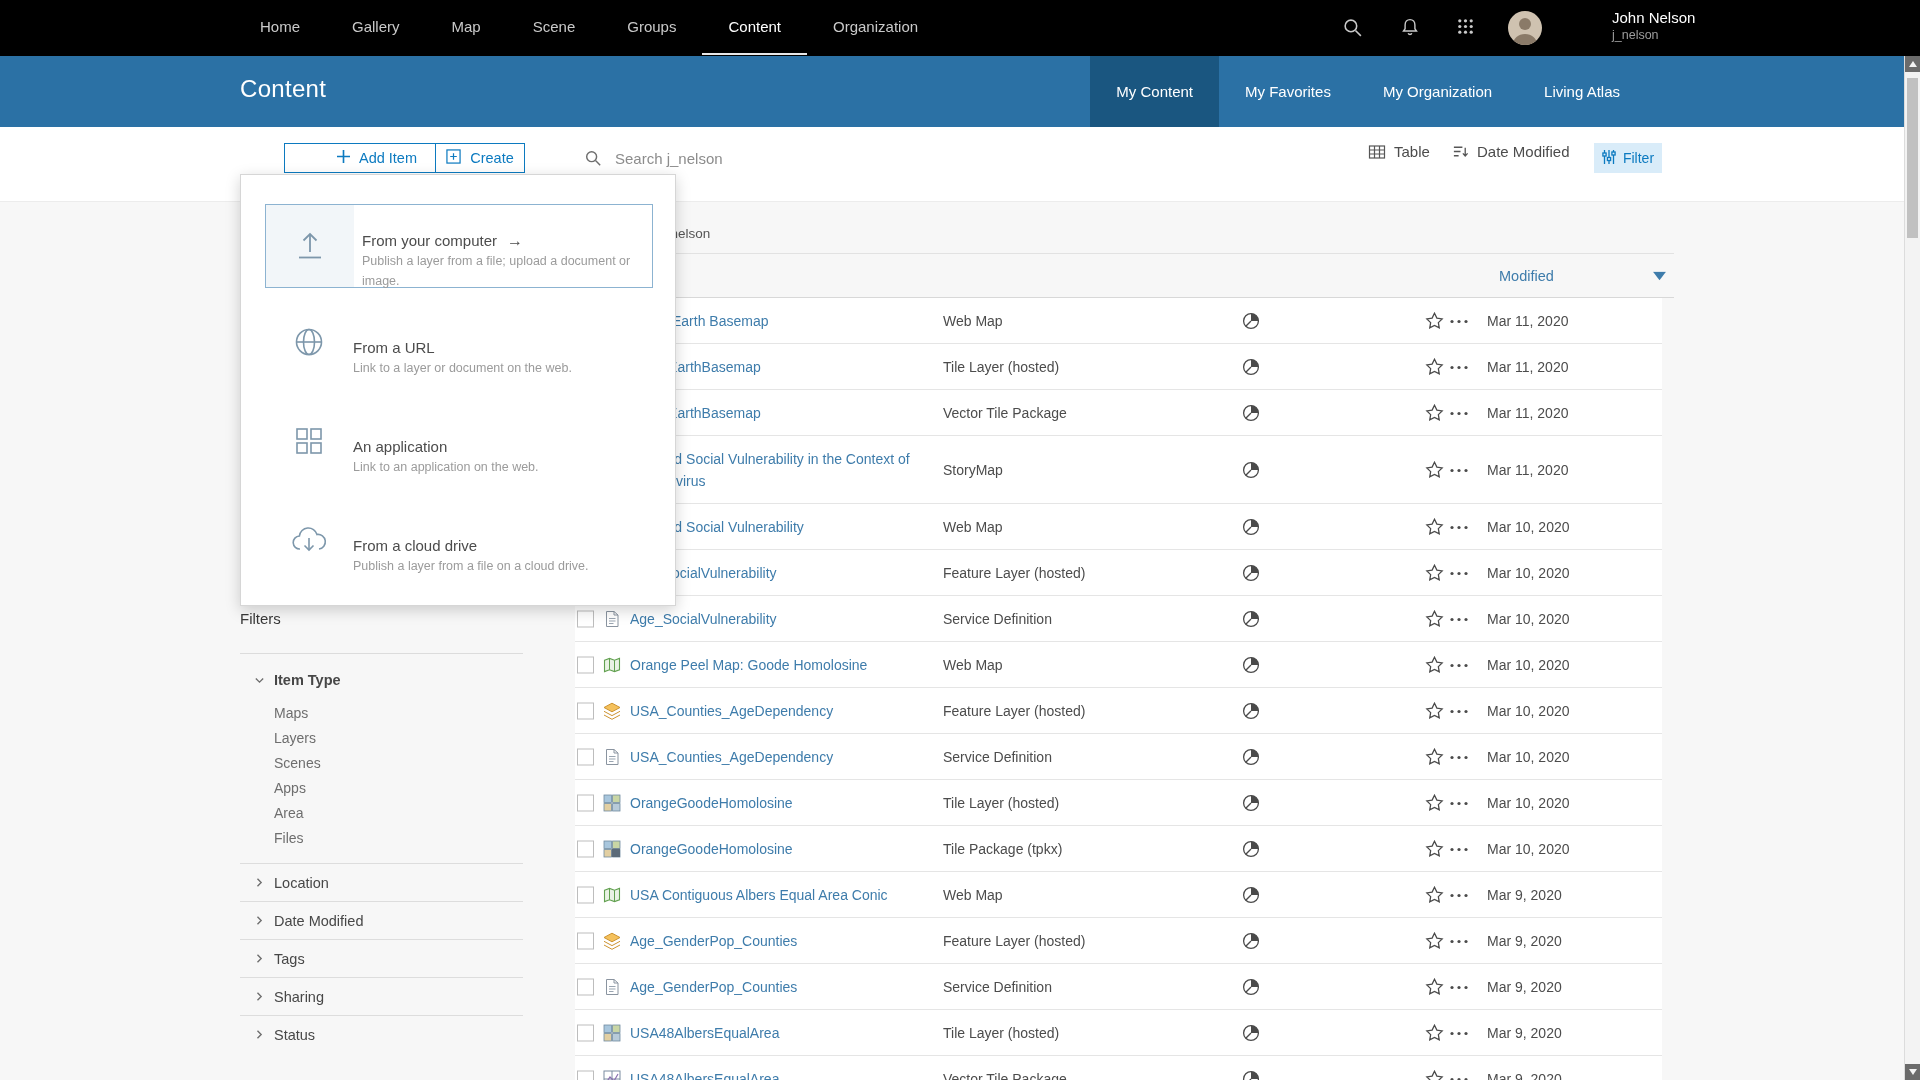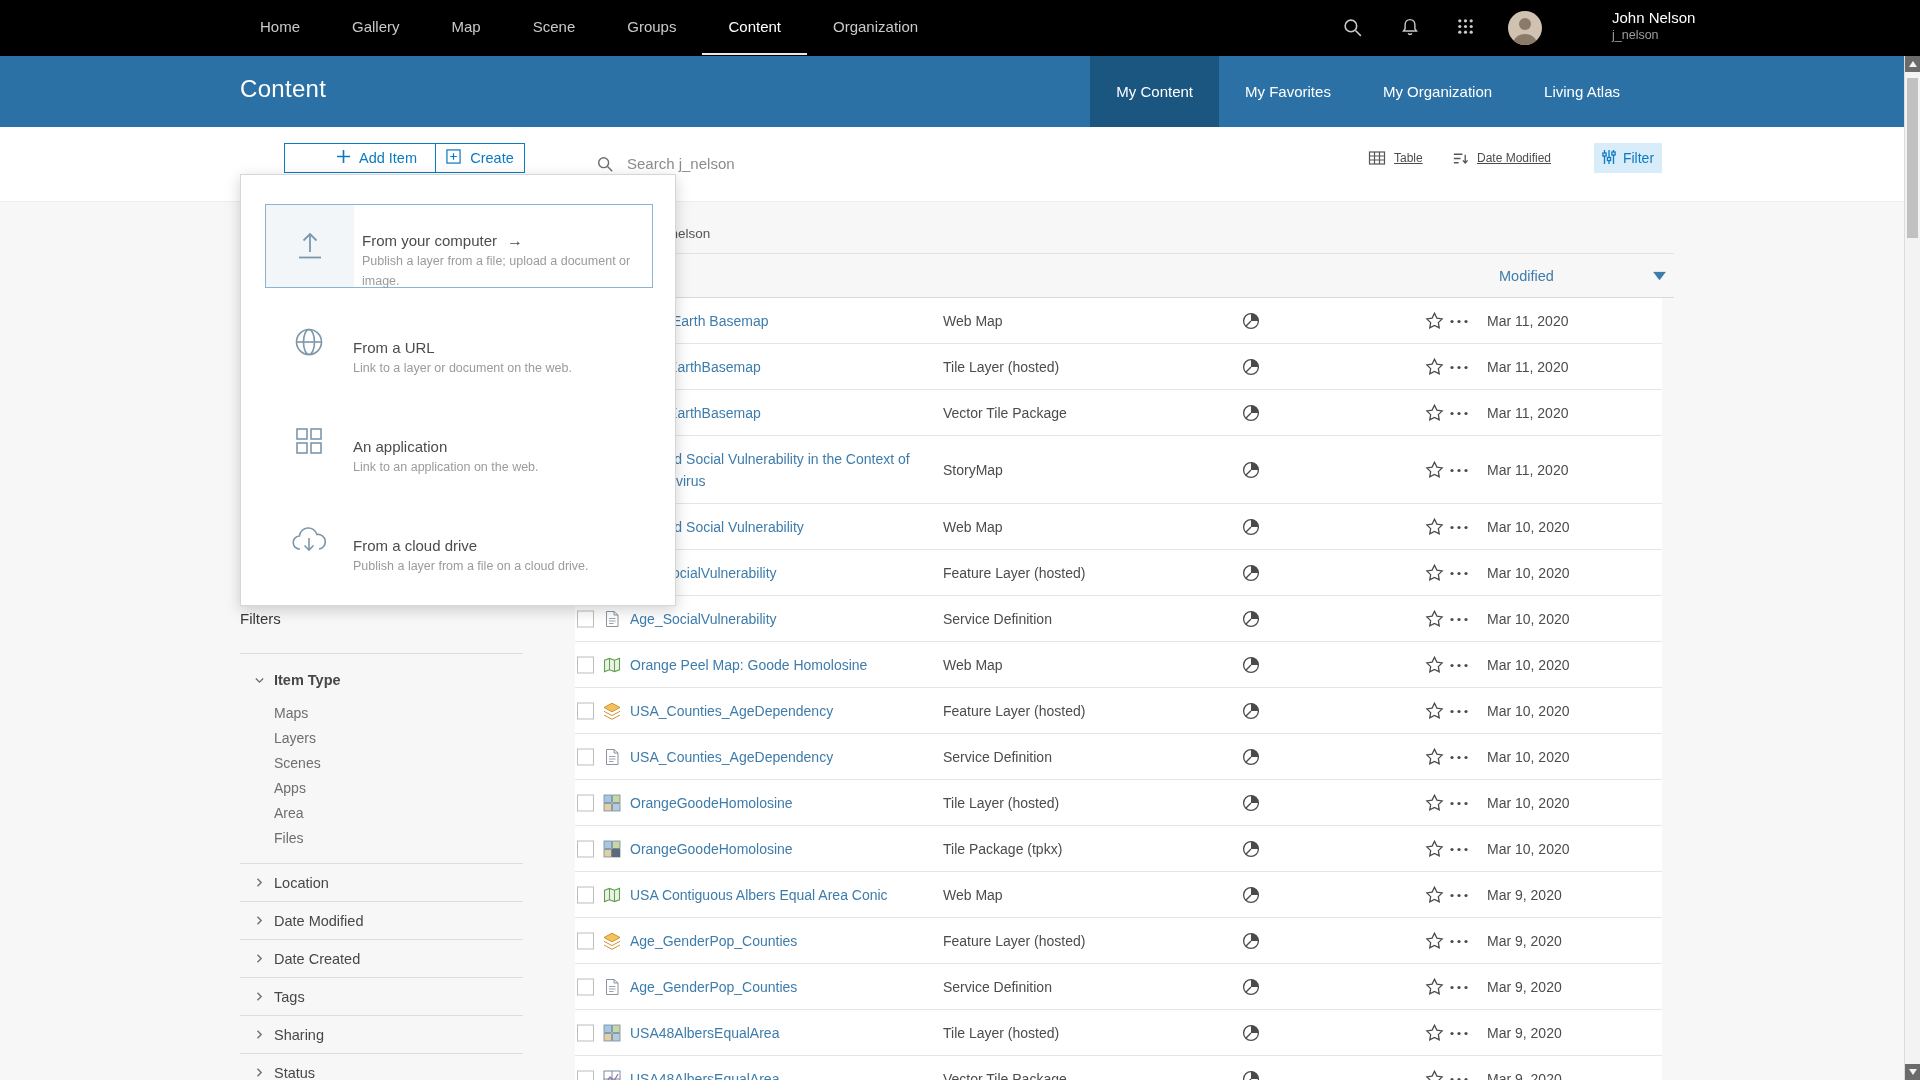--- a/index.html
+++ b/index.html
@@ -33,27 +33,27 @@
   .tab.active{background:var(--hdr-active);}
 
   
   .toolbar{position:absolute;top:127px;left:0;width:1904px;height:75px;background:#fff;
            border-bottom:1px solid #ececec;z-index:10;}
   .btn-outline{position:absolute;top:16px;height:30px;border:1px solid var(--accent);
                color:var(--accent);background:#fff;display:flex;align-items:center;
                justify-content:center;gap:9px;font-size:14.5px;cursor:pointer;}
   #add-item-btn{left:240px;width:186px;margin-left:44px;}
   #create-btn{left:435px;width:90px;}
-  .search-wrap{position:absolute;left:596px;top:16px;height:30px;display:flex;align-items:flex-end;gap:11px;}
+  .search-wrap{position:absolute;left:584px;top:16px;height:30px;display:flex;align-items:center;gap:11px;}
   .search-wrap .sic{color:#6e6e6e;line-height:0;cursor:pointer;}
   .search-input{border:none;outline:none;font-size:15px;color:#4c4c4c;width:400px;background:transparent;
                 font-family:"Liberation Sans",sans-serif;}
   .search-input::placeholder{color:#8c8c8c;}
-  .tb-ctl{position:absolute;top:16px;height:30px;display:flex;align-items:center;gap:8px;
-          color:#4c4c4c;font-size:12px;cursor:pointer;text-decoration:underline;}
+  .tb-ctl{position:absolute;top:16px;height:30px;display:flex;align-items:flex-start;gap:8px;
+          color:#4c4c4c;font-size:15px;cursor:pointer;}
   #table-ctl{left:1368px;} #sort-ctl{left:1452px;}
   .tb-ctl .cic{line-height:0;color:#565656;}
   #filter-btn{position:absolute;left:1594px;top:16px;width:68px;height:30px;background:#d9ecf9;
               color:var(--accent);display:flex;align-items:center;justify-content:center;gap:7px;
               font-size:14px;cursor:pointer;border:none;}
 
   
   .filters-panel{position:absolute;left:240px;top:610px;width:283px;}
   .filters-title{font-size:15px;color:#383838;padding-bottom:26px;border-bottom:1px solid #dcdcdc;}
   .ft-exp-header{margin-top:13px;height:26px;display:flex;align-items:center;gap:9px;
@@ -237,26 +237,20 @@
         <div class="ft-row">
           <span class="ft-chev"><svg width="11" height="11" viewBox="0 0 12 12" fill="none" stroke="currentColor" stroke-width="1.5">
               <path d="M3.8 2l4 4-4 4"></path>
             </svg></span>
           <span>Date Modified</span>
         </div>
         <div class="ft-row">
           <span class="ft-chev"><svg width="11" height="11" viewBox="0 0 12 12" fill="none" stroke="currentColor" stroke-width="1.5">
               <path d="M3.8 2l4 4-4 4"></path>
             </svg></span>
-          <span>Date Created</span>
-        </div>
-        <div class="ft-row">
-          <span class="ft-chev"><svg width="11" height="11" viewBox="0 0 12 12" fill="none" stroke="currentColor" stroke-width="1.5">
-              <path d="M3.8 2l4 4-4 4"></path>
-            </svg></span>
           <span>Tags</span>
         </div>
         <div class="ft-row">
           <span class="ft-chev"><svg width="11" height="11" viewBox="0 0 12 12" fill="none" stroke="currentColor" stroke-width="1.5">
               <path d="M3.8 2l4 4-4 4"></path>
             </svg></span>
           <span>Sharing</span>
         </div>
         <div class="ft-row">
           <span class="ft-chev"><svg width="11" height="11" viewBox="0 0 12 12" fill="none" stroke="currentColor" stroke-width="1.5">

